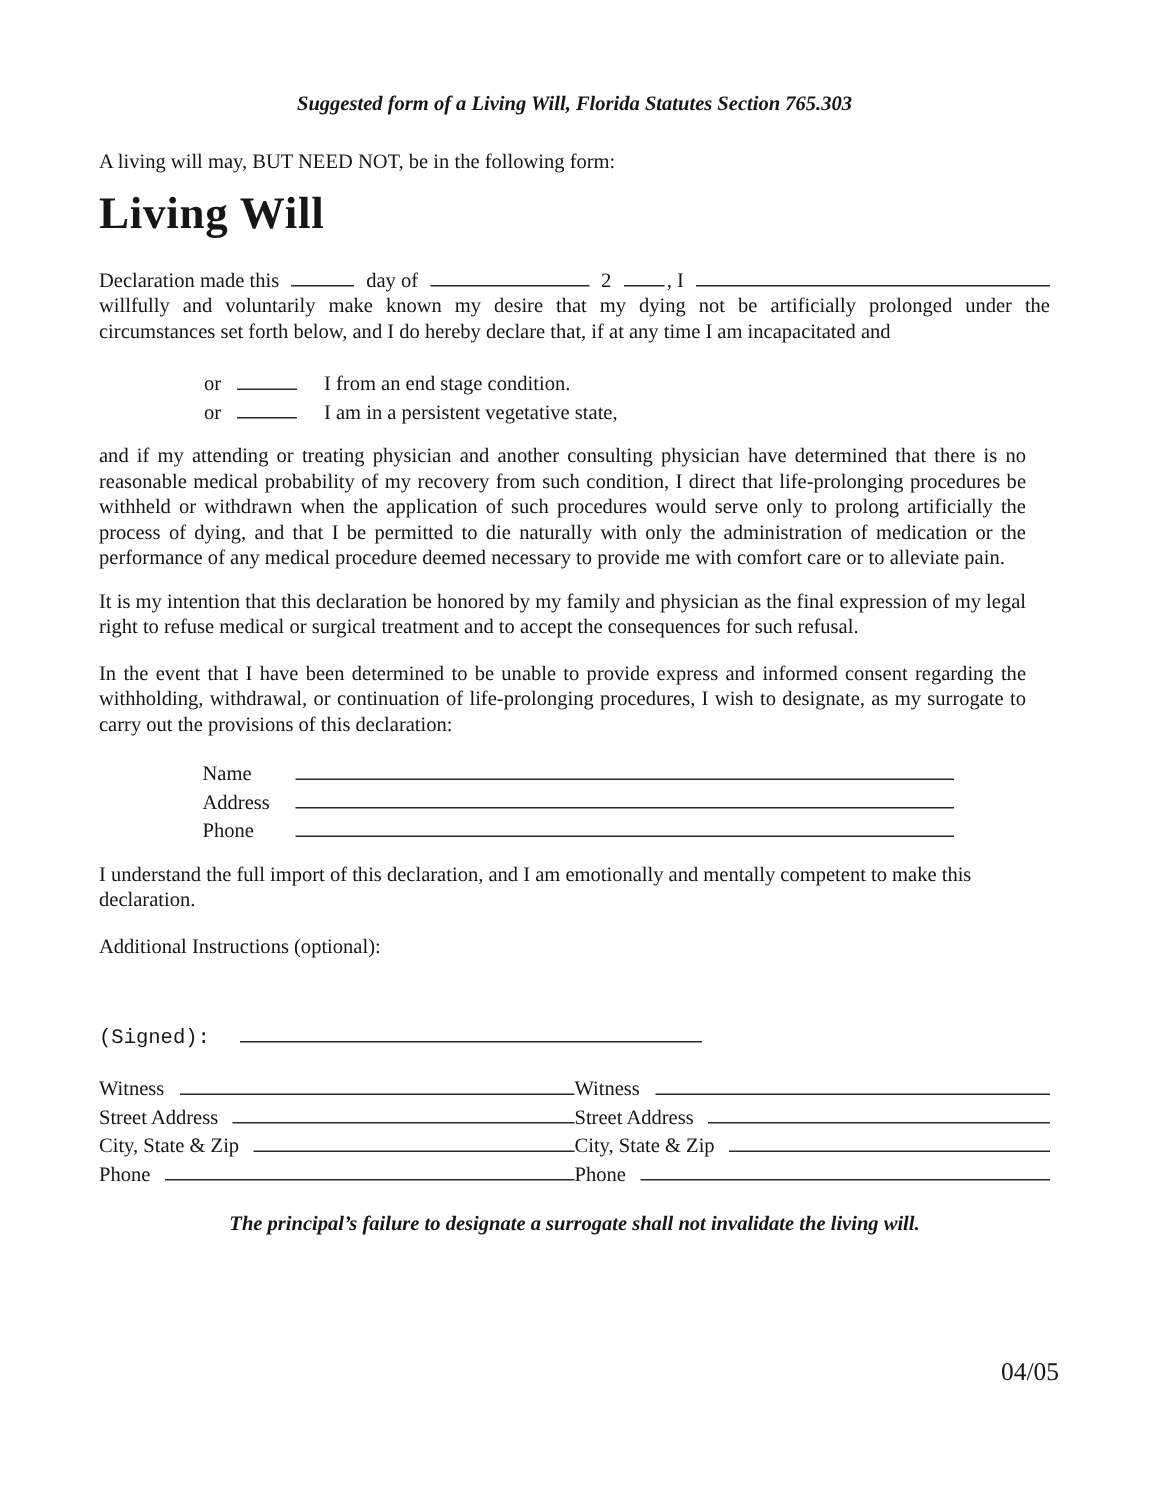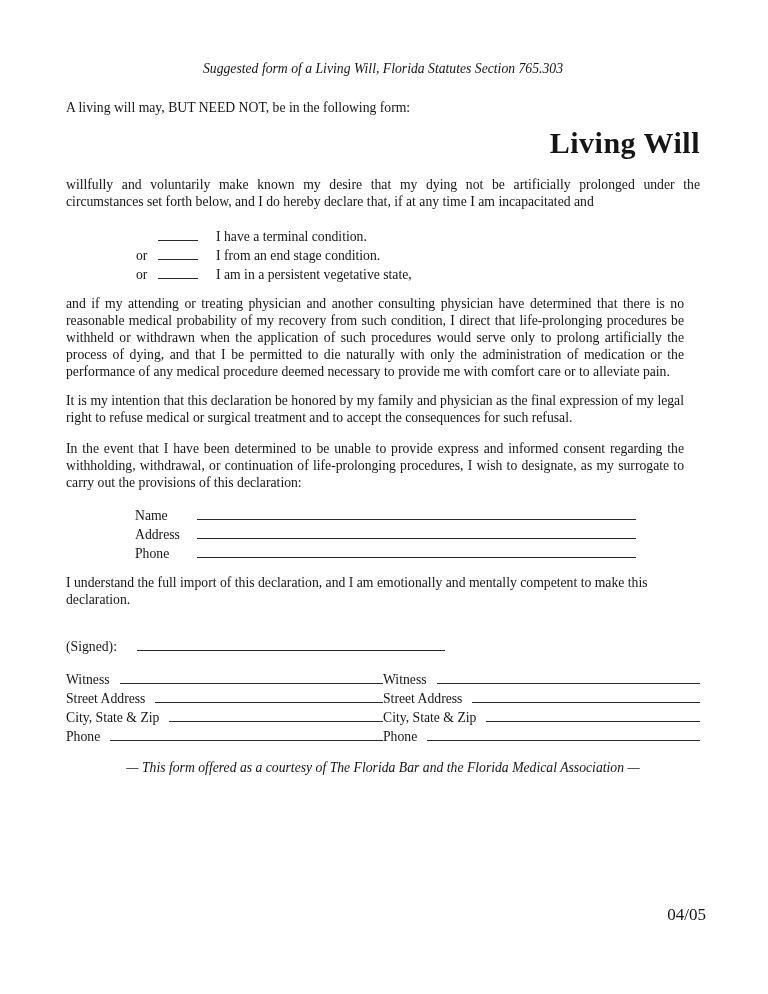--- a/index.html
+++ b/index.html
@@ -8,26 +8,26 @@
     width:768px; height:994px;
     box-sizing:border-box;
     background:#ffffff;
     padding:60px 68px 0 66px;
     color:#161616;
     font-family:"Liberation Serif","DejaVu Serif",serif;
     font-size:13.7px;
     line-height:17px;
     overflow:hidden;
   }
-  .center { text-align:center; }
+  .center { text-align:center;font-weight:bold; }
   .italic { font-style:italic; }
   .header-note { margin-bottom:22px; }
   .doc-title {
     font-size:30px; line-height:34px; font-weight:bold;
-    text-align:right; margin:10px 0 16px 0;
+    text-align:left; margin:10px 0 16px 0;
     letter-spacing:0.5px;
   }
   .blank {
     display:inline-block;
     border-bottom:1.5px solid #2b2b2b;
     height:14px;
     vertical-align:baseline;
   }
   .flexrow { display:flex; align-items:baseline; }
   .decl-line .blank { margin:0 8px; }
@@ -46,21 +46,21 @@
   .fields { margin:14px 64px 0 69px; }
   .field-row { display:flex; align-items:baseline; }
   .field-label { width:62px; flex:none; }
   .field-row .line-fill { flex:1; }
   .state-label { margin:0 14px 0 12px; flex:none; }
   .state-blank { width:34px; flex:none; }
   .zip-label { margin:0 14px 0 18px; flex:none; }
   .zip-blank { width:74px; flex:none; }
   .understand { margin-top:12px; }
   .additional { margin-top:14px; }
-  .signed-row { margin-top:28px; display:flex; align-items:baseline; }
+  .signed-row { margin-top:41px; display:flex; align-items:baseline;font-family:Liberation Mono, monospace; }
   .signed-row .blank { width:308px; margin-left:20px; flex:none; }
   .witness-grid { margin-top:14px; display:flex; }
   .witness-col { flex:1; min-width:0; }
   .w-row { display:flex; align-items:baseline; }
   .w-label { white-space:nowrap; margin-right:10px; flex:none; }
   .w-row .blank { flex:1; }
   .principal-note { margin-top:16px; }
   .courtesy-note { margin-top:14px; }
   .page-code { position:absolute; top:906px; right:62px; font-size:17px; }
 </style>
@@ -68,28 +68,33 @@
 <body>
 
 <div class="page">
 
   <div class="header-note center italic">Suggested form of a Living Will, Florida Statutes Section 765.303</div>
 
   <div class="intro">A living will may, BUT NEED NOT, be in the following form:</div>
 
   <div class="doc-title">Living Will</div>
 
+  <div class="flexrow decl-line">
+    <span>Declaration made this</span>
+    <span class="blank b-day"></span>
+    <span>day of</span>
+    <span class="blank b-month"></span>
+    <span>2</span>
+    <span class="blank b-year"></span>
+    <span>, I</span>
+    <span class="blank b-name"></span>
+  </div>
   <div class="just">willfully and voluntarily make known my desire that my dying not be artificially prolonged under the circumstances set forth below, and I do hereby declare that, if at any time I am incapacitated and</div>
 
   <div class="options">
-    <div class="opt-row">
-      <span class="opt-prefix"></span>
-      <span class="blank"></span>
-      <span class="opt-label">I have a terminal condition.</span>
-    </div>
     <div class="opt-row">
       <span class="opt-prefix">or</span>
       <span class="blank"></span>
       <span class="opt-label">I from an end stage condition.</span>
     </div>
     <div class="opt-row">
       <span class="opt-prefix">or</span>
       <span class="blank"></span>
       <span class="opt-label">I am in a persistent vegetative state,</span>
     </div>
@@ -111,20 +116,21 @@
       <span class="blank line-fill"></span>
     </div>
     <div class="field-row">
       <span class="field-label">Phone</span>
       <span class="blank line-fill"></span>
     </div>
   </div>
 
   <div class="understand">I understand the full import of this declaration, and I am emotionally and mentally competent to make this declaration.</div>
 
+  <div class="additional">Additional Instructions (optional):</div>
 
   <div class="signed-row">
     <span>(Signed):</span>
     <span class="blank"></span>
   </div>
 
   <div class="witness-grid">
     <div class="witness-col">
       <div class="w-row">
         <span class="w-label">Witness</span>
@@ -156,18 +162,18 @@
         <span class="w-label">City, State &amp; Zip</span>
         <span class="blank"></span>
       </div>
       <div class="w-row">
         <span class="w-label">Phone</span>
         <span class="blank"></span>
       </div>
     </div>
   </div>
 
+  <div class="principal-note center italic">The principal’s failure to designate a surrogate shall not invalidate the living will.</div>
 
-  <div class="courtesy-note center italic">— This form offered as a courtesy of The Florida Bar and the Florida Medical Association —</div>
 
   <div class="page-code">04/05</div>
 
 </div>
 
 </body></html>

